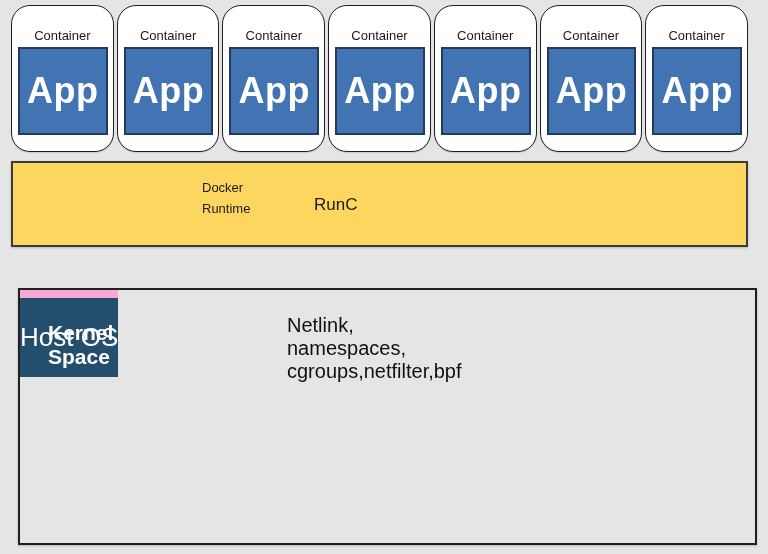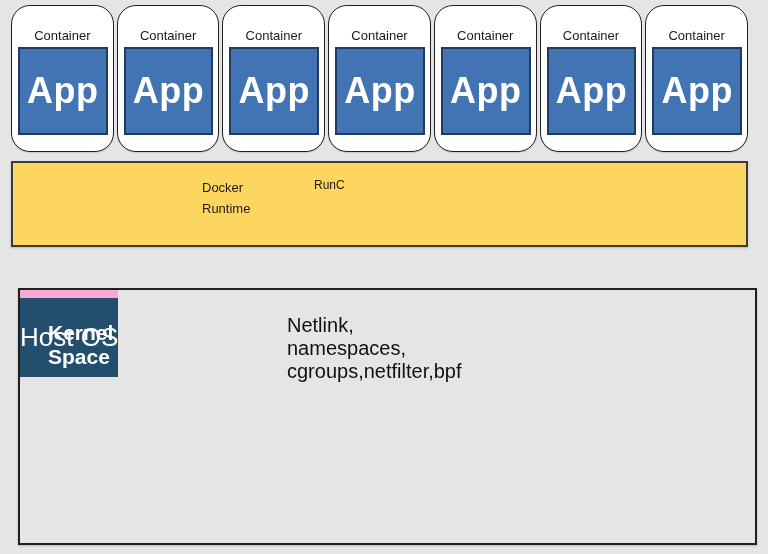--- a/index.html
+++ b/index.html
@@ -67,22 +67,22 @@
   }
   .docker-runtime-label {
     position: absolute;
     left: 189px; top: 14px;
     font-size: 13px;
     line-height: 21px;
     white-space: pre-line;
   }
   .runc-label {
     position: absolute;
-    left: 301px; top: 15px;
-    font-size: 12px;
+    left: 301px; top: 32px;
+    font-size: 17px;
   }
 
   
   .stack {
     position: absolute;
     left: 18px; top: 288px;
     width: 739px; height: 257px;
     border: 2px solid #1f1f1f;
     display: flex;
     flex-direction: row;

